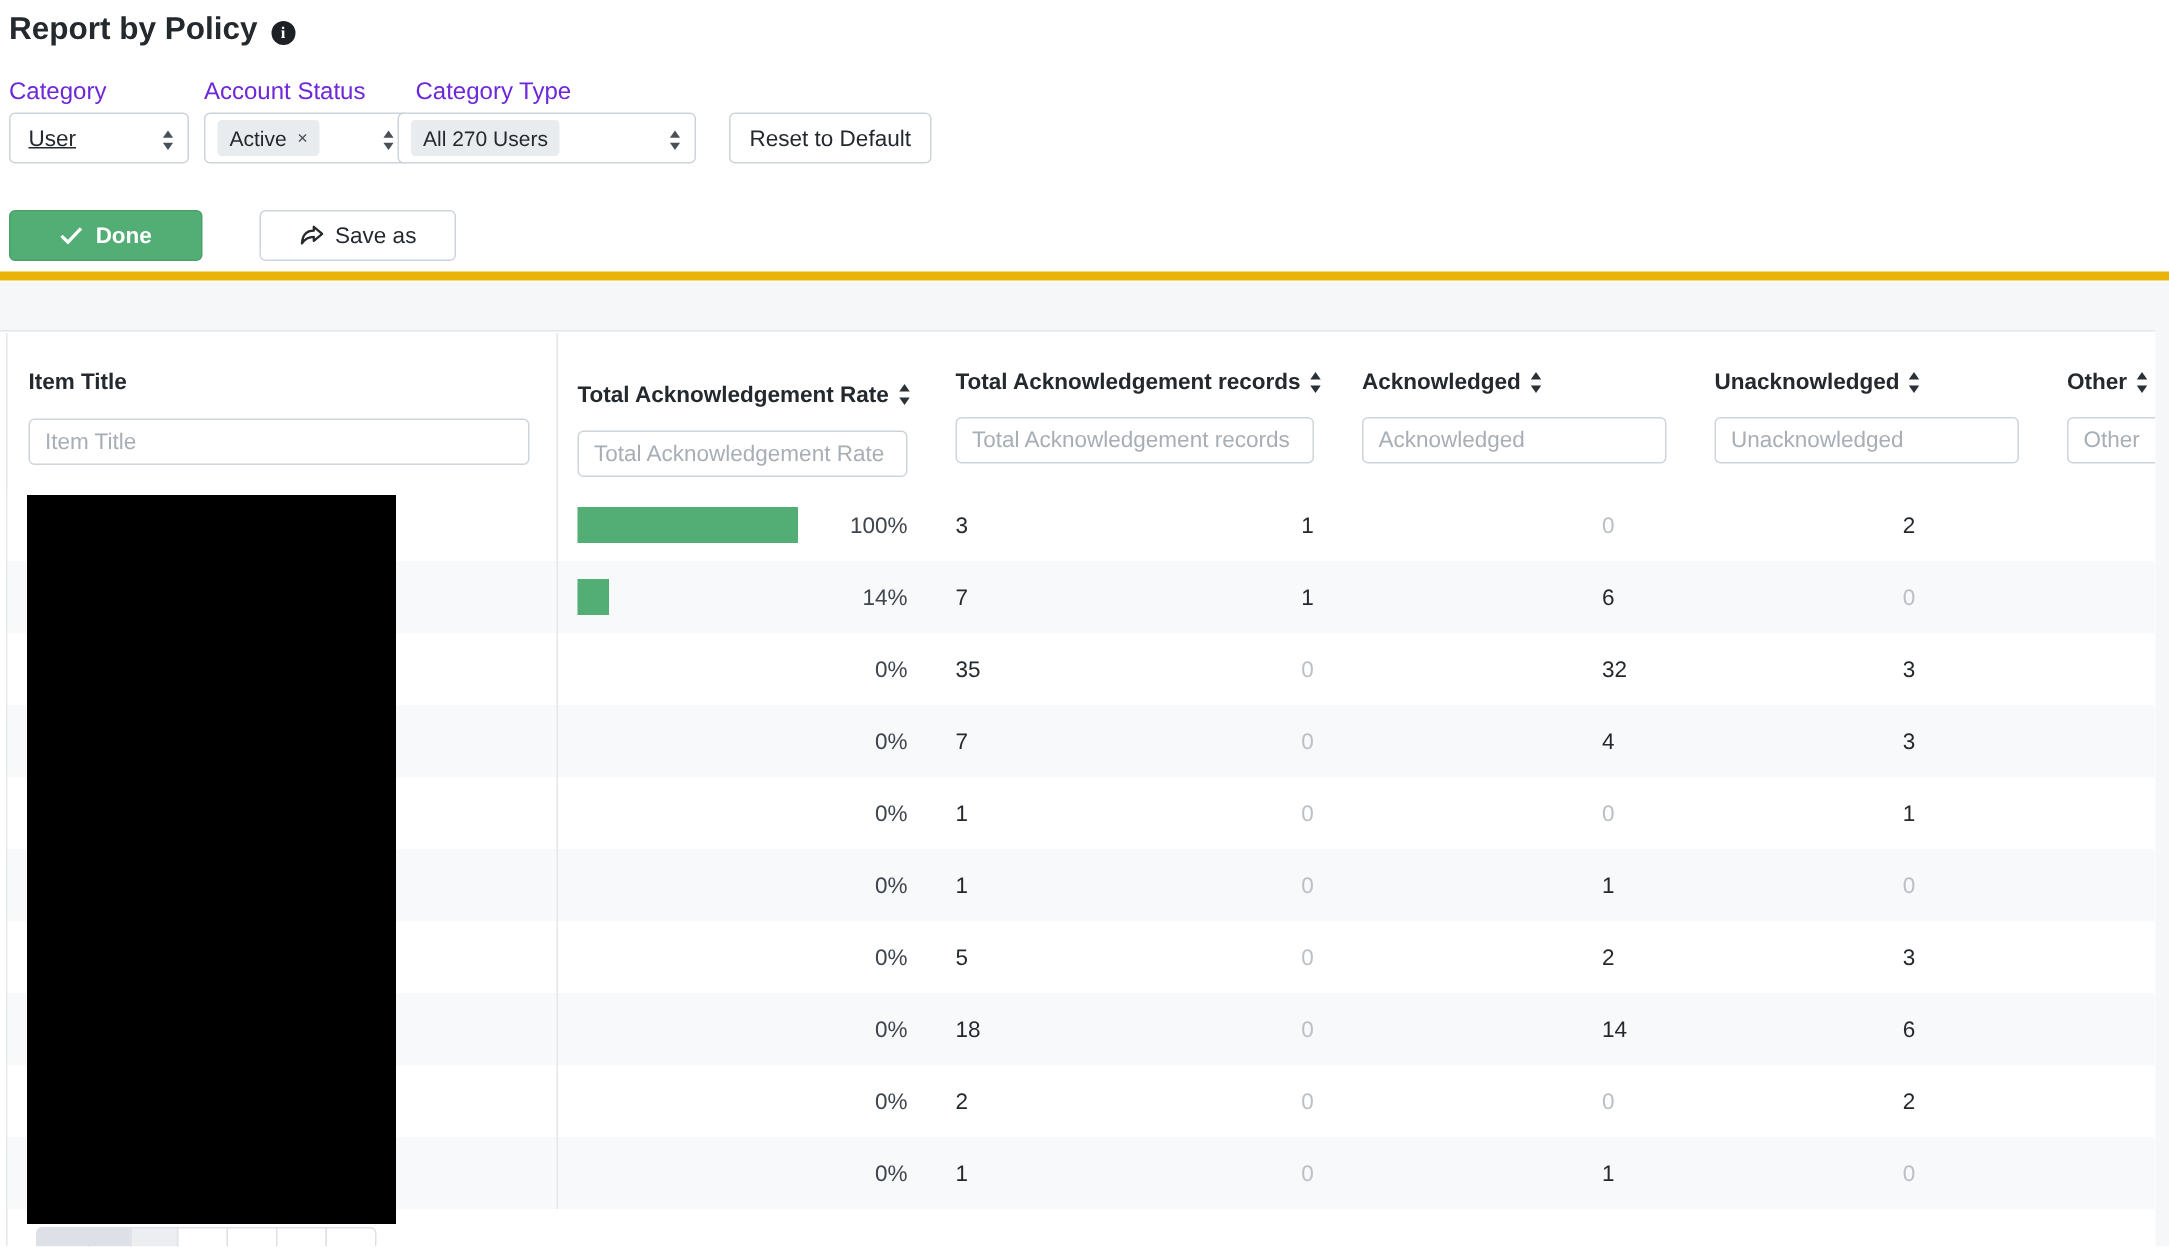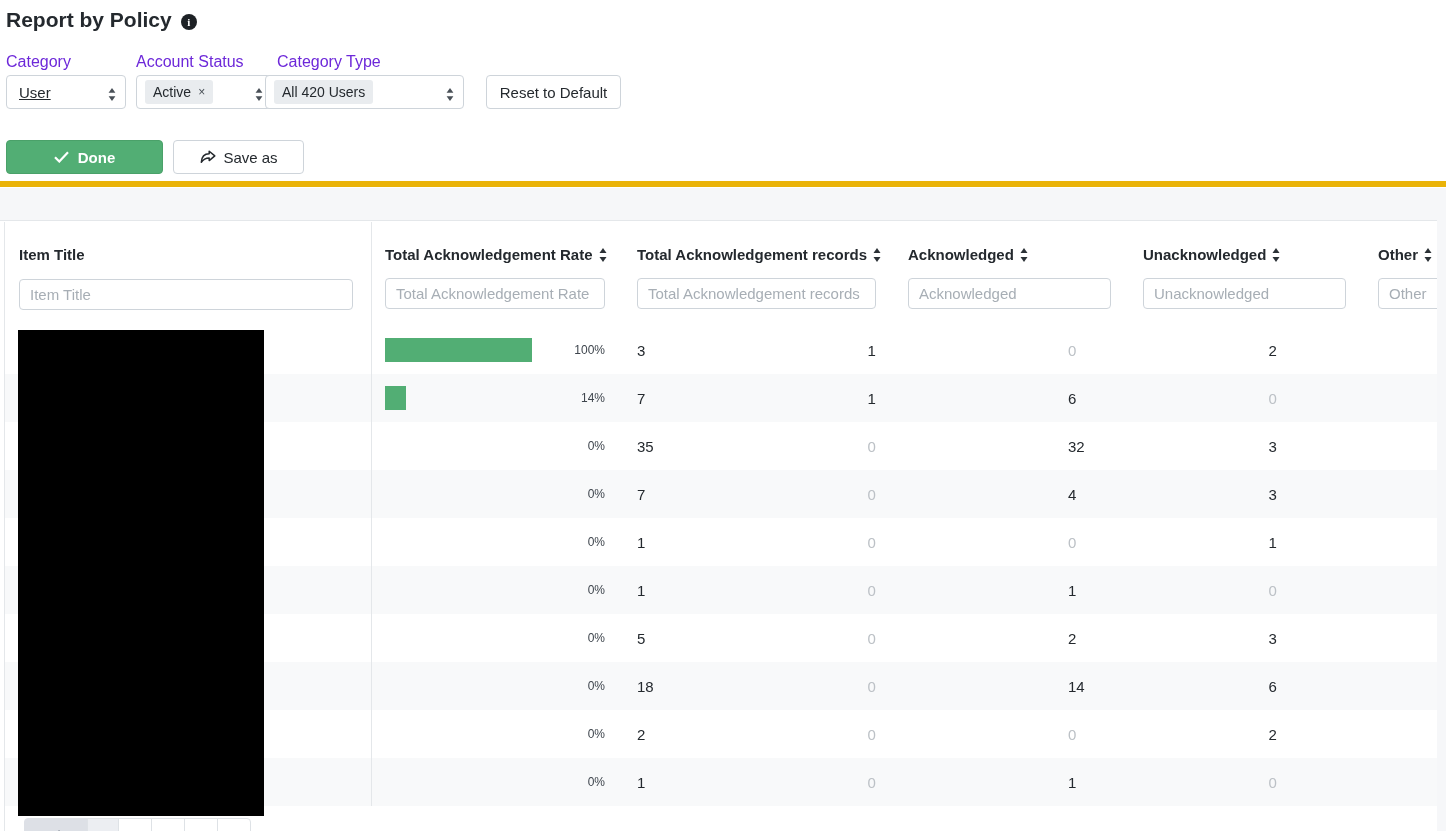--- a/index.html
+++ b/index.html
@@ -23,21 +23,21 @@
   #account-status-select { left:136px; width:137px; }
   #category-type-select { left:265px; width:199px; }
   .sel-arrows { position:absolute; right:9px; top:11px; }
   .tag { background:#e9ecef; border-radius:3px; padding:4px 8px; font-size:14px;
          display:inline-flex; align-items:center; gap:7px; white-space:nowrap; }
   .tag-x { font-size:12px; color:#495057; cursor:pointer; }
 
   .btn { border:1px solid #ced4da; background:#fff; border-radius:4px; font-size:15px;
          color:#24292e; cursor:pointer; font-family:"Liberation Sans", sans-serif; }
   #reset-button { position:absolute; left:473px; top:75px; width:135px; height:34px;margin-left:13px; }
-  #done-button { position:absolute; left:6px; top:140px; width:157px; height:34px;
+  #done-button { position:absolute; left:6px; top:140px; width:129px; height:34px;
                  background:#52ae74; border:1px solid #4aa169; color:#fff; font-weight:700;
                  display:flex; align-items:center; justify-content:center; gap:9px; }
   #save-as-button { position:absolute; left:173px; top:140px; width:131px; height:34px;
                  display:flex; align-items:center; justify-content:center; gap:7px; }
 
   
   #gap-band { position:absolute; left:0; top:188px; width:1446px; height:33px;
               background:#f6f7f9; border-bottom:1px solid #e4e7ea; }
   #right-strip { position:absolute; right:0; top:188px; width:9px; height:643px; background:#f6f7f9; }
 
@@ -52,35 +52,35 @@
   .thead .rpane { padding-top:24px; display:flex; }
   .th-label { font-size:15px; font-weight:700; color:#24292e; display:inline-flex;
               align-items:center; gap:6px; white-space:nowrap; }
   .sort-icon { cursor:pointer; flex-shrink:0; }
   .filter-input { display:block; margin-top:15px; height:31px; border:1px solid #ced4da;
                   border-radius:4px; padding:0 10px; font-size:15px; color:#24292e; width:334px;
                   font-family:"Liberation Sans", sans-serif; background:#fff; }
   .filter-input::placeholder { color:#a7aeb5; }
   .th-col { display:flex; flex-direction:column; flex-shrink:0; }
   .th-col .filter-input { width:100%; }
-  .col-rate    { width:220px; }
+  .col-rate    { width:220px;justify-content:center; }
   .col-records { width:239px; margin-left:32px; }
   .col-ack     { width:203px; margin-left:32px; }
   .col-unack   { width:203px; margin-left:32px; }
   .col-other   { width:203px; margin-left:32px; }
 
   #tbody .tr { display:flex; height:48px; background:#fff; }
   #tbody .tr:nth-child(even) { background:#f8f9fa; }
   .tr .rpane { display:flex; align-items:center; height:100%; }
   .cell { font-size:15px; color:#24292e; white-space:nowrap; }
   .muted { color:#bcc1c6; }
   .cell-rate { width:220px; position:relative; height:100%; display:flex;
                align-items:center; justify-content:flex-end; flex-shrink:0; }
   .bar-fill { position:absolute; left:0; top:12px; height:24px; background:#52ae74; }
-  .rate-label { font-size:12px; color:#3e454d; }
+  .rate-label { font-size:15px; color:#3e454d; }
 
   #redaction { position:absolute; left:13px; top:108px; width:246px; height:486px;
                background:#000; z-index:5; }
 
   .pagination { position:absolute; left:19px; top:596px; display:flex; height:36px; }
   .page-item { border:1px solid #dee2e6; background:#fff; width:34px; margin-left:-1px;
                display:flex; align-items:center; justify-content:center; font-size:14px;
                color:#3572d6; cursor:pointer; }
   .page-prev { width:64px; background:#dde0e6; border-color:#dde0e6; color:#99a0aa;
                margin-left:0; border-radius:4px 0 0 4px; }
@@ -118,21 +118,21 @@
     <span class="sel-arrows">
       <svg width="8" height="13" viewBox="0 0 8 13">
           <path d="M4 0l3.4 4.8H.6z" fill="#495057"></path>
           <path d="M4 13L.6 8.2h6.8z" fill="#495057"></path>
         </svg>
     </span>
   </div>
 
   <div class="select" id="category-type-select">
     <span class="tag">
-      <span>All 420 Users</span>
+      <span>All 270 Users</span>
     </span>
     <span class="sel-arrows">
       <svg width="8" height="13" viewBox="0 0 8 13">
           <path d="M4 0l3.4 4.8H.6z" fill="#495057"></path>
           <path d="M4 13L.6 8.2h6.8z" fill="#495057"></path>
         </svg>
     </span>
   </div>
 
   <button class="btn" id="reset-button">Reset to Default</button>

